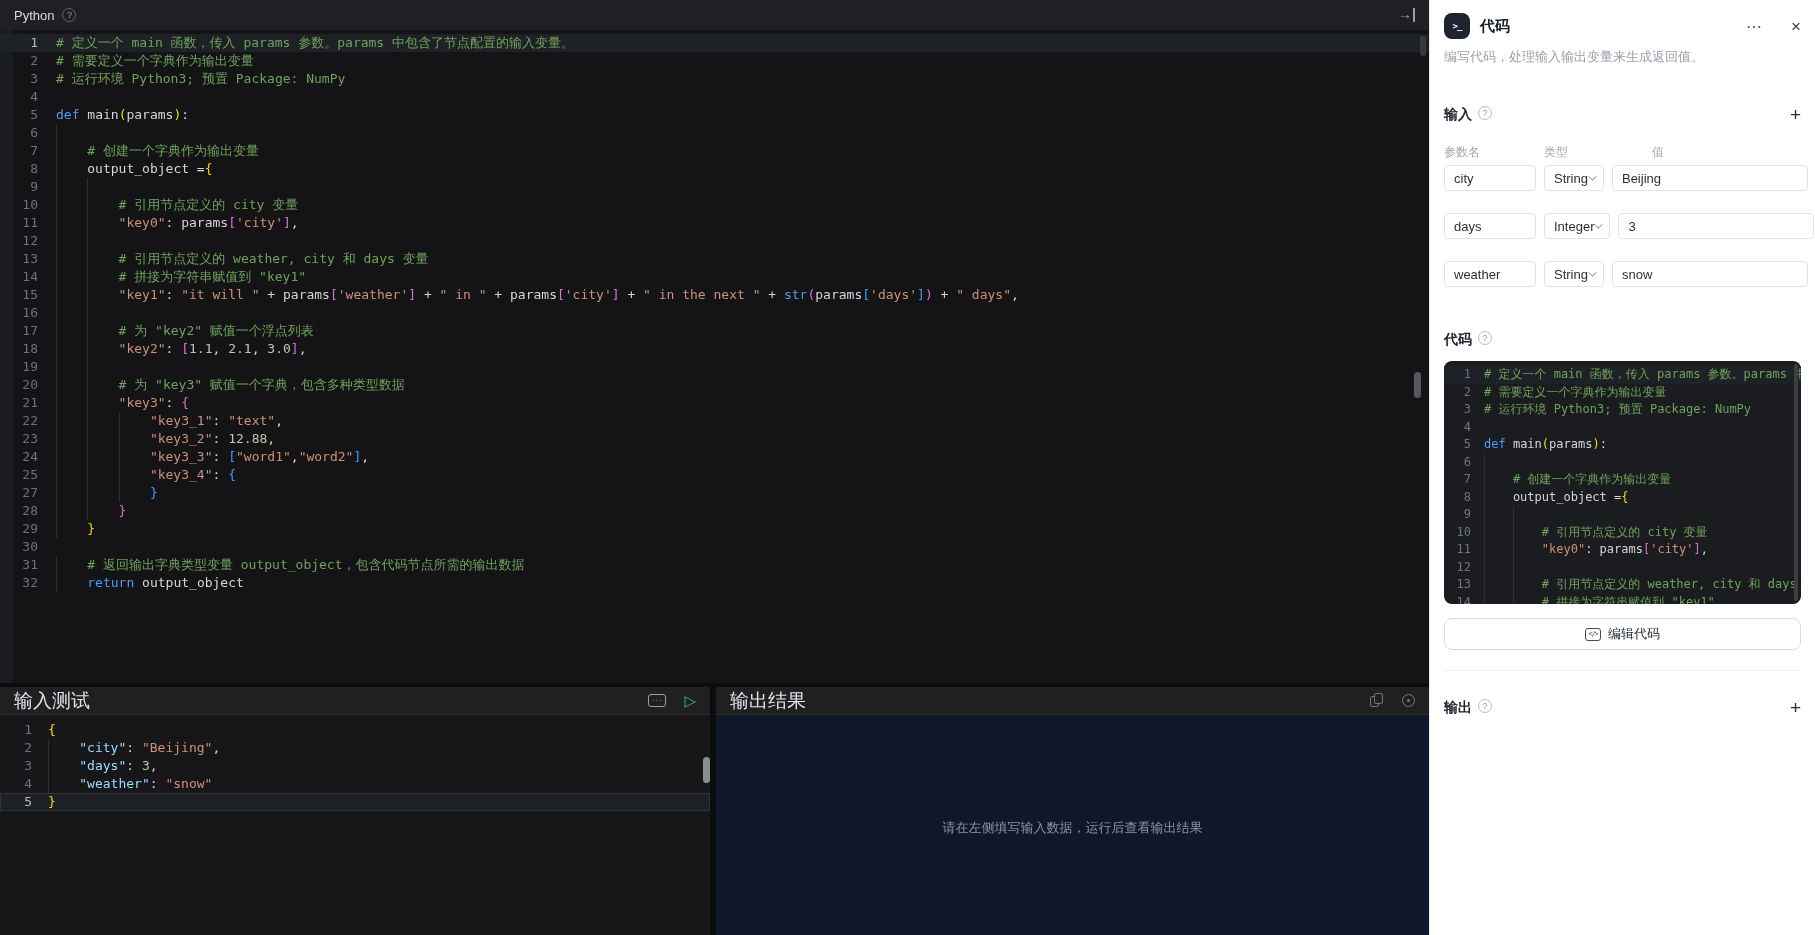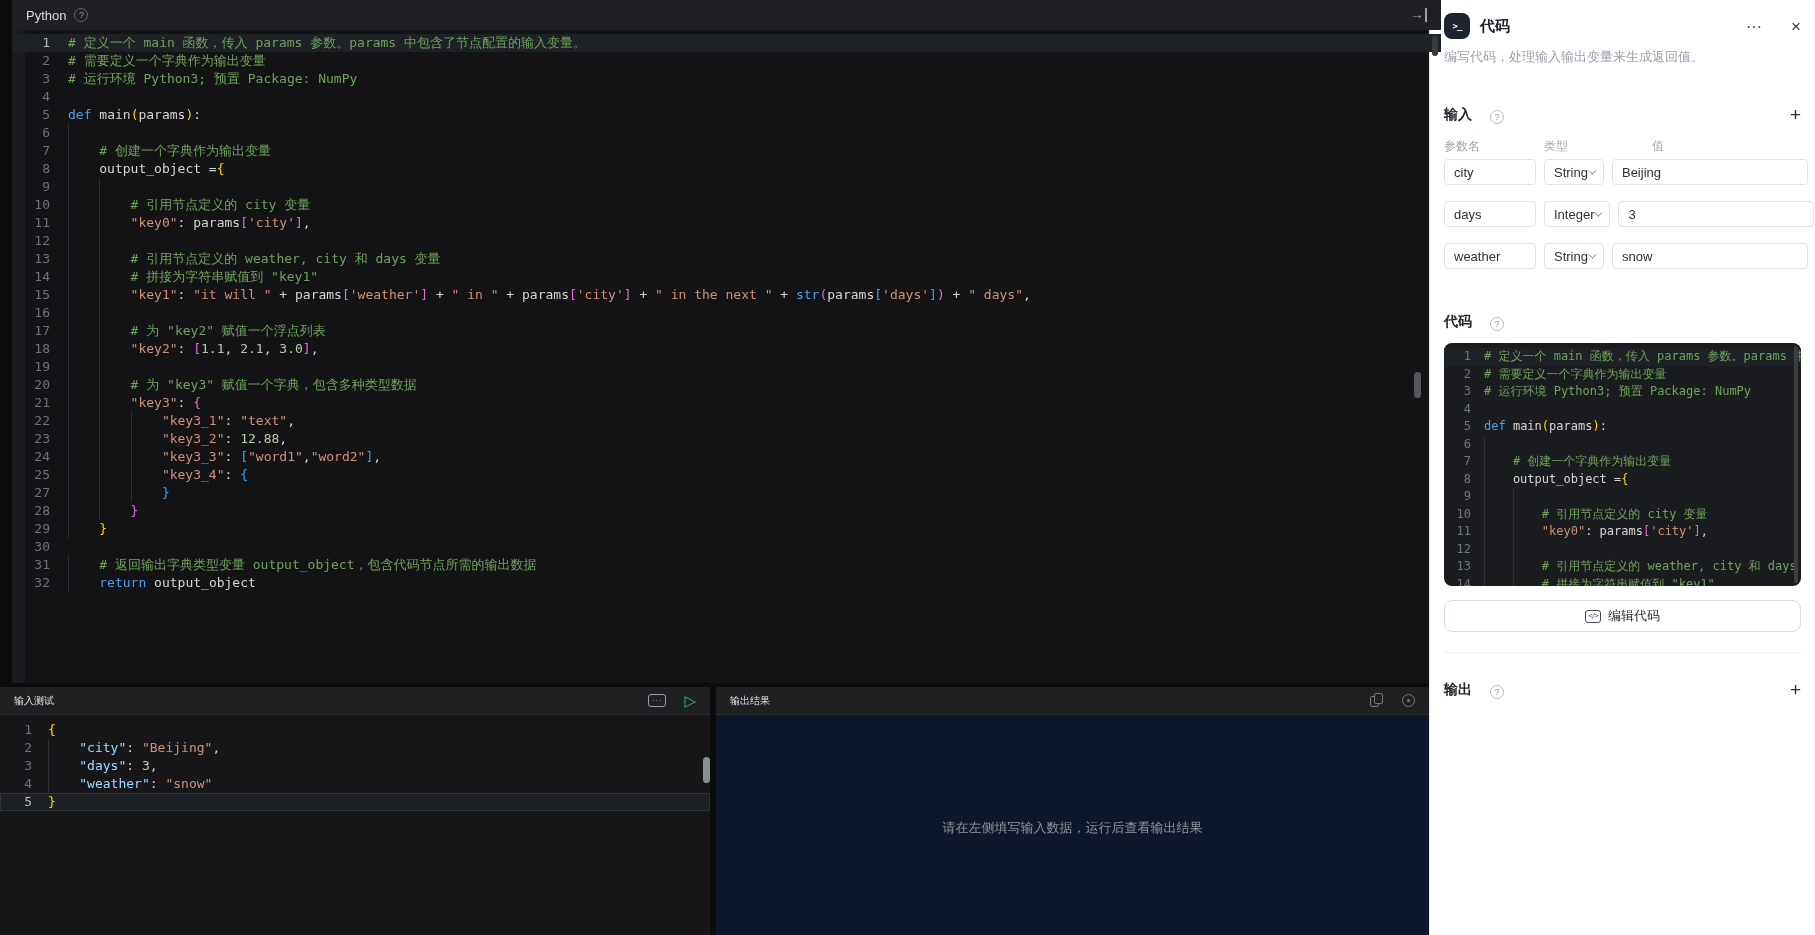--- a/index.html
+++ b/index.html
@@ -1,20 +1,20 @@
 <!DOCTYPE html>
 <html><head>
 <meta charset="utf-8">
 <style>
   *{box-sizing:border-box;margin:0;padding:0}
   html,body{width:1815px;height:935px;overflow:hidden}
   body{position:relative;background:#0c0c0d;font-family:"Liberation Sans",sans-serif}
 
   
-  .editor{position:absolute;left:12px;top:0;width:1429px;height:683px;background:#141417}
+  .editor{position:absolute;left:0;top:0;width:1429px;height:683px;background:#141417}
   .ed-head{height:30px;background:#1f2023;display:flex;align-items:center;padding:0 14px;position:relative;z-index:2}
   .ed-title{color:#d8dadd;font-size:13px}
   .help{width:14px;height:14px;border:1px solid #61656b;border-radius:50%;color:#9b9fa5;font-size:9px;
         display:inline-flex;align-items:center;justify-content:center;margin-left:8px;flex:0 0 auto}
   .collapse{margin-left:auto;color:#9aa0a6;font-size:14px;display:inline-flex;align-items:center;cursor:pointer}
   .collapse .arr{border-right:2px solid #9aa0a6;padding-right:1px;line-height:12px;height:14px;display:inline-block}
   .strip{position:absolute;left:0;top:30px;bottom:0;width:13px;background:#1b1c1f;z-index:0}
   .ed-body{position:absolute;left:0;right:0;top:30px;bottom:0;overflow:hidden;padding-top:4px;z-index:1}
 
   
@@ -26,21 +26,21 @@
   .guide{display:inline-block;width:4ch;height:18px;vertical-align:top;border-left:1px solid #2c2e33}
   .s-cm{color:#6fa35b}.s-kw{color:#4c9df0}.s-st{color:#ce9178}.s-nu{color:#b5cea8}
   .s-tx{color:#d6d6d6}.s-b1{color:#ffd700}.s-b2{color:#da70d6}.s-b3{color:#3b9eff}.s-key{color:#9cdcfe}
 
   .ed-sb{position:absolute;left:1420px;top:36px;width:6px;height:20px;background:#37393d;border-radius:3px;z-index:3}
 
   
   .panel-left{position:absolute;left:0;top:687px;width:710px;bottom:0;background:#17171a}
   .panel-mid{position:absolute;left:716px;top:687px;width:713px;bottom:0;background:#0f172a}
   .p-head{height:28px;background:#202023;border-bottom:1px solid #2b2c2f;display:flex;align-items:center;padding:0 14px}
-  .p-title{color:#e2e4e7;font-size:10px}
+  .p-title{color:#e2e4e7;font-size:19px}
   .p-icons{margin-left:auto;display:flex;align-items:center;gap:18px}
   .kbd-icon{width:18px;height:13px;border:1.2px solid #9a9da2;border-radius:3px;display:inline-flex;align-items:center;justify-content:center;
             color:#9a9da2;font-size:8px;line-height:8px;letter-spacing:1px}
   .play-icon{color:#3fbf5e;font-size:15px;line-height:15px;cursor:pointer}
   .copy-icon{position:relative;width:14px;height:15px;display:inline-block}
   .copy-icon i{position:absolute;width:9px;height:11px;border:1.3px solid #75777b;border-radius:2px;display:block}
   .copy-icon i.b{left:0;top:3px}
   .copy-icon i.t{left:4px;top:0;background:#202023}
   .status-icon{width:13px;height:13px;border:1.3px solid #75777b;border-radius:50%;display:inline-flex;align-items:center;justify-content:center}
   .status-icon i{width:3px;height:3px;background:#75777b;border-radius:50%;display:block}
@@ -58,30 +58,30 @@
   
   .side{position:absolute;left:1429px;top:0;width:386px;height:935px;background:#fff;border-left:1px solid #e4e6ea;padding:12px 14px}
   .side-top{display:flex;align-items:center;gap:10px;height:28px}
   .node-icon{width:26px;height:26px;background:#1d2330;border-radius:8px;display:flex;align-items:center;justify-content:center;flex:0 0 auto}
   .node-icon span{color:#fff;font-family:"DejaVu Sans Mono",monospace;font-size:9px;font-weight:bold;letter-spacing:-1px}
   .side-title{font-size:15px;font-weight:700;color:#1b1f27}
   .side-top .spacer{margin-left:auto}
   .more-icon{color:#55595f;font-size:16px;letter-spacing:1px;cursor:pointer}
   .close-icon{color:#3c4046;font-size:17px;line-height:17px;cursor:pointer;margin-left:18px}
   .side-desc{margin-top:8px;font-size:13px;color:#9ba1ab}
-  .sec-head{display:flex;align-items:flex-end;gap:18px;font-size:14px;font-weight:700;color:#20242c}
+  .sec-head{display:flex;align-items:flex-start;gap:6px;font-size:14px;font-weight:700;color:#20242c}
   .sec-inputs{margin-top:40px}
   .sec-code{margin-top:44px}
   .sec-outputs{margin-top:28px}
   .help-l{width:14px;height:14px;border:1px solid #b9bdc4;border-radius:50%;color:#969ba3;font-size:9px;font-weight:400;
           display:inline-flex;align-items:center;justify-content:center}
   .plus{margin-left:auto;color:#2a2f36;font-size:19px;font-weight:400;line-height:18px;cursor:pointer}
-  .cols{display:flex;gap:8px;margin-top:14px;font-size:12px;color:#a2a7af}
+  .cols{display:flex;gap:8px;margin-top:20px;font-size:12px;color:#a2a7af}
   .cols .c1{width:92px}.cols .c2{width:100px}.cols .c3{flex:1}
-  .prow{display:flex;gap:8px;align-items:center;margin-top:16px}
+  .prow{display:flex;gap:8px;align-items:center;margin-top:22px}
   .prow:first-child{margin-top:4px}
   .f{height:26px;border:1px solid #e0e3e8;border-radius:4px;font-size:13px;color:#2b313a;background:#fff;padding:0 9px}
   input.f{outline:none}
   .f.name{width:92px}
   .f.sel{width:100px;display:flex;align-items:center;justify-content:flex-start;cursor:pointer}
   .f.val{flex:1}
   .chev{width:6px;height:6px;border-right:1.4px solid #9aa0a8;border-bottom:1.4px solid #9aa0a8;transform:rotate(45deg) translateY(-2px)}
   .mini{position:relative;margin-top:12px;height:243px;background:#1b1c1f;border-radius:8px;overflow:hidden;padding-top:5px;cursor:pointer}
   .mini .cl{height:17.5px;line-height:17.5px;font-size:12px}
   .mini .cl .ln{flex:0 0 40px;padding-right:13px;color:#71757d}

